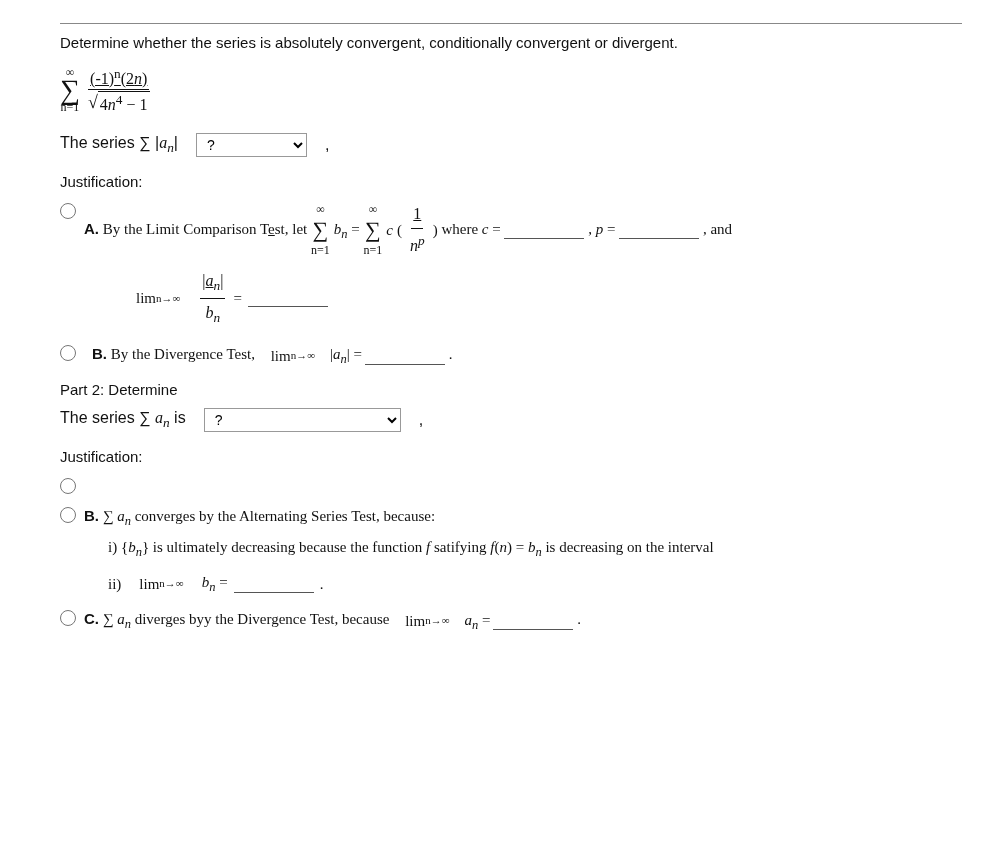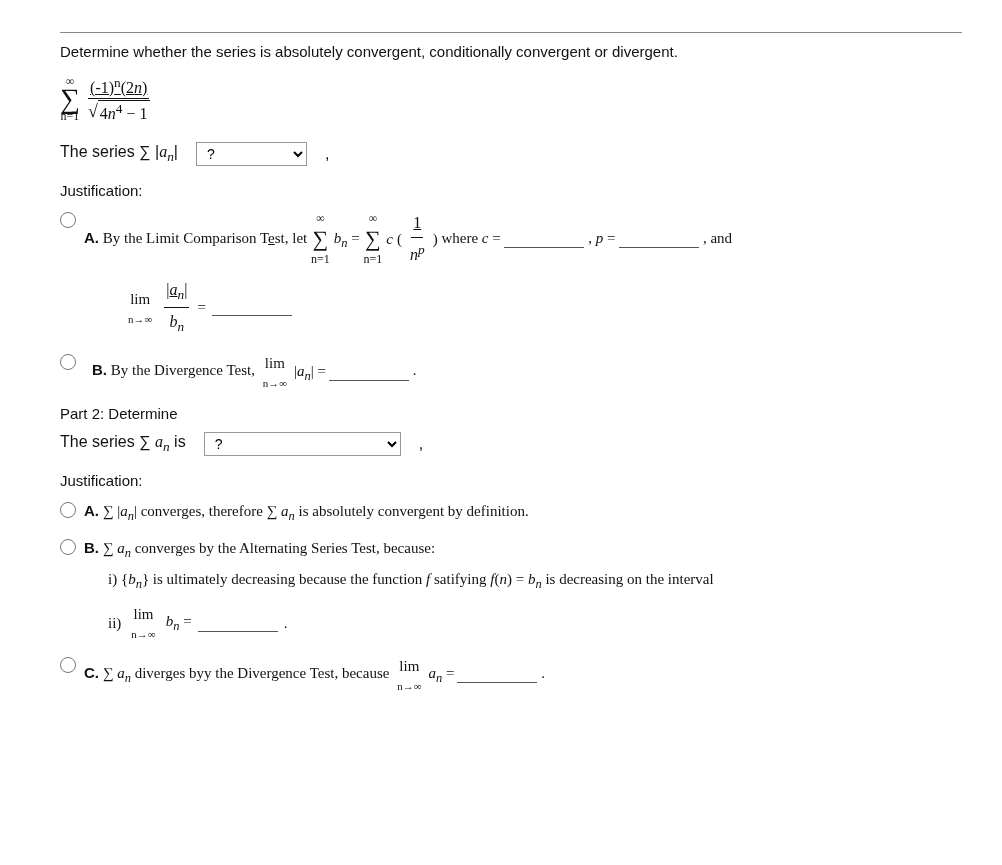--- a/index.html
+++ b/index.html
@@ -8,21 +8,21 @@
       background: #ffffff;
       color: #111;
       font-size: 16px;
       padding: 0;
     }
     .page-container {
       max-width: 1002px;
       min-height: 865px;
       margin: 0 auto;
       background: #fff;
-      padding: 32px 40px 30px 60px;
+      padding: 23px 40px 30px 60px;
       position: relative;
     }
     .top-border {
       border-top: 1.5px solid #888;
       margin-bottom: 10px;
     }
     .problem-title {
       font-size: 15px;
       margin-bottom: 14px;
       font-family: Arial, sans-serif;
@@ -102,24 +102,24 @@
     }
     .math-row {
       display: flex;
       align-items: center;
       gap: 6px;
       margin-top: 6px;
       margin-bottom: 4px;
     }
     .lim-block {
       display: inline-flex;
-      flex-direction: column;
-      align-items: center;
-      font-size: 15px;
-      margin: 0 4px;
+      flex-direction: row;
+      align-items: center;
+      font-size: 15px;
+      margin: 0 12px;
       justify-content: flex-end;
     }
     .lim-text {
       font-size: 15px;
     }
     .lim-sub {
       font-size: 11px;
     }
     .input-blank {
       border: none;
@@ -304,24 +304,20 @@
       <option value="conditionally convergent">conditionally convergent</option>
       <option value="divergent">divergent</option>
     </select>
     <span>,</span>
   </div>
 
   <div class="justification-label">Justification:</div>
 
   <div class="radio-option">
     <input type="radio" class="radio-input" name="part2-radio" style="">
-    <div class="option-content">
-      <span class="option-label-bold">A.</span>
-      ∑ |<span class="math-inline">a<sub>n</sub></span>| converges, therefore ∑ <span class="math-inline">a<sub>n</sub></span> is absolutely convergent by definition.
-    </div>
   </div>
 
   <div class="radio-option" style="margin-top:4px;">
     <input type="radio" class="radio-input" name="part2-radio" style="">
     <div class="option-content">
       <span class="option-label-bold">B.</span>
       ∑ <span class="math-inline">a<sub>n</sub></span> converges by the Alternating Series Test, because:<br>
       <div style="margin-left:24px;margin-top:4px;">
         i) {<span class="math-inline">b<sub>n</sub></span>} is ultimately decreasing because the function <span class="math-inline">f</span> satifying <span class="math-inline">f</span>(<span class="math-inline">n</span>) = <span class="math-inline">b<sub>n</sub></span> is decreasing on the interval
       </div>

